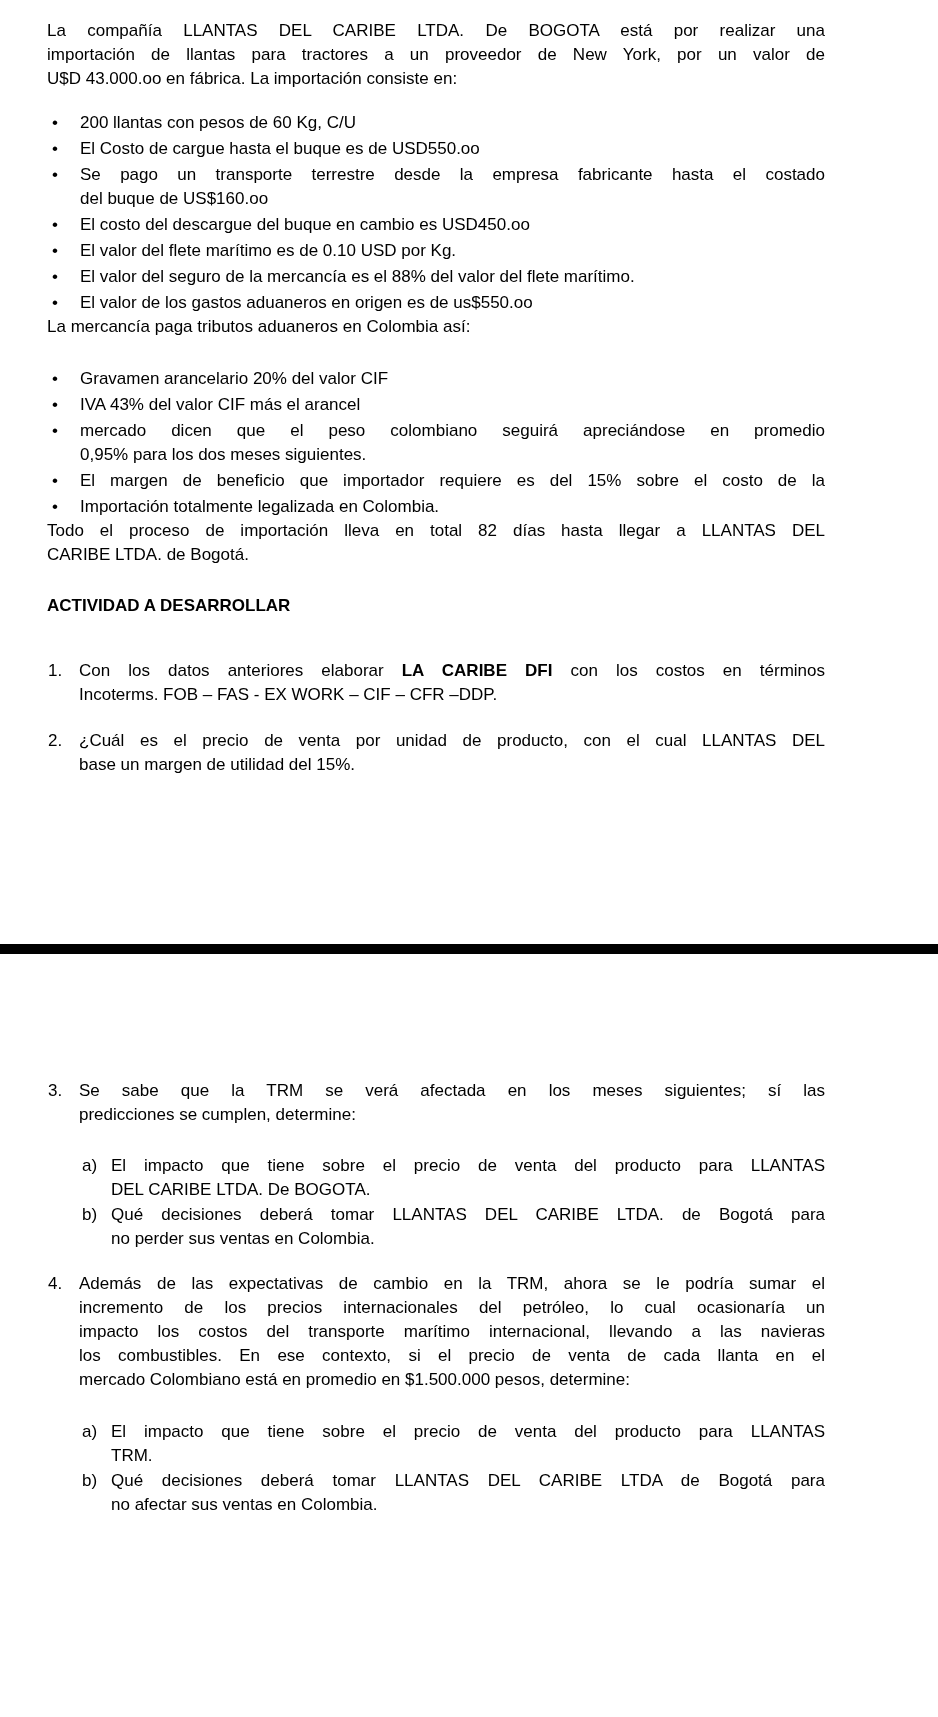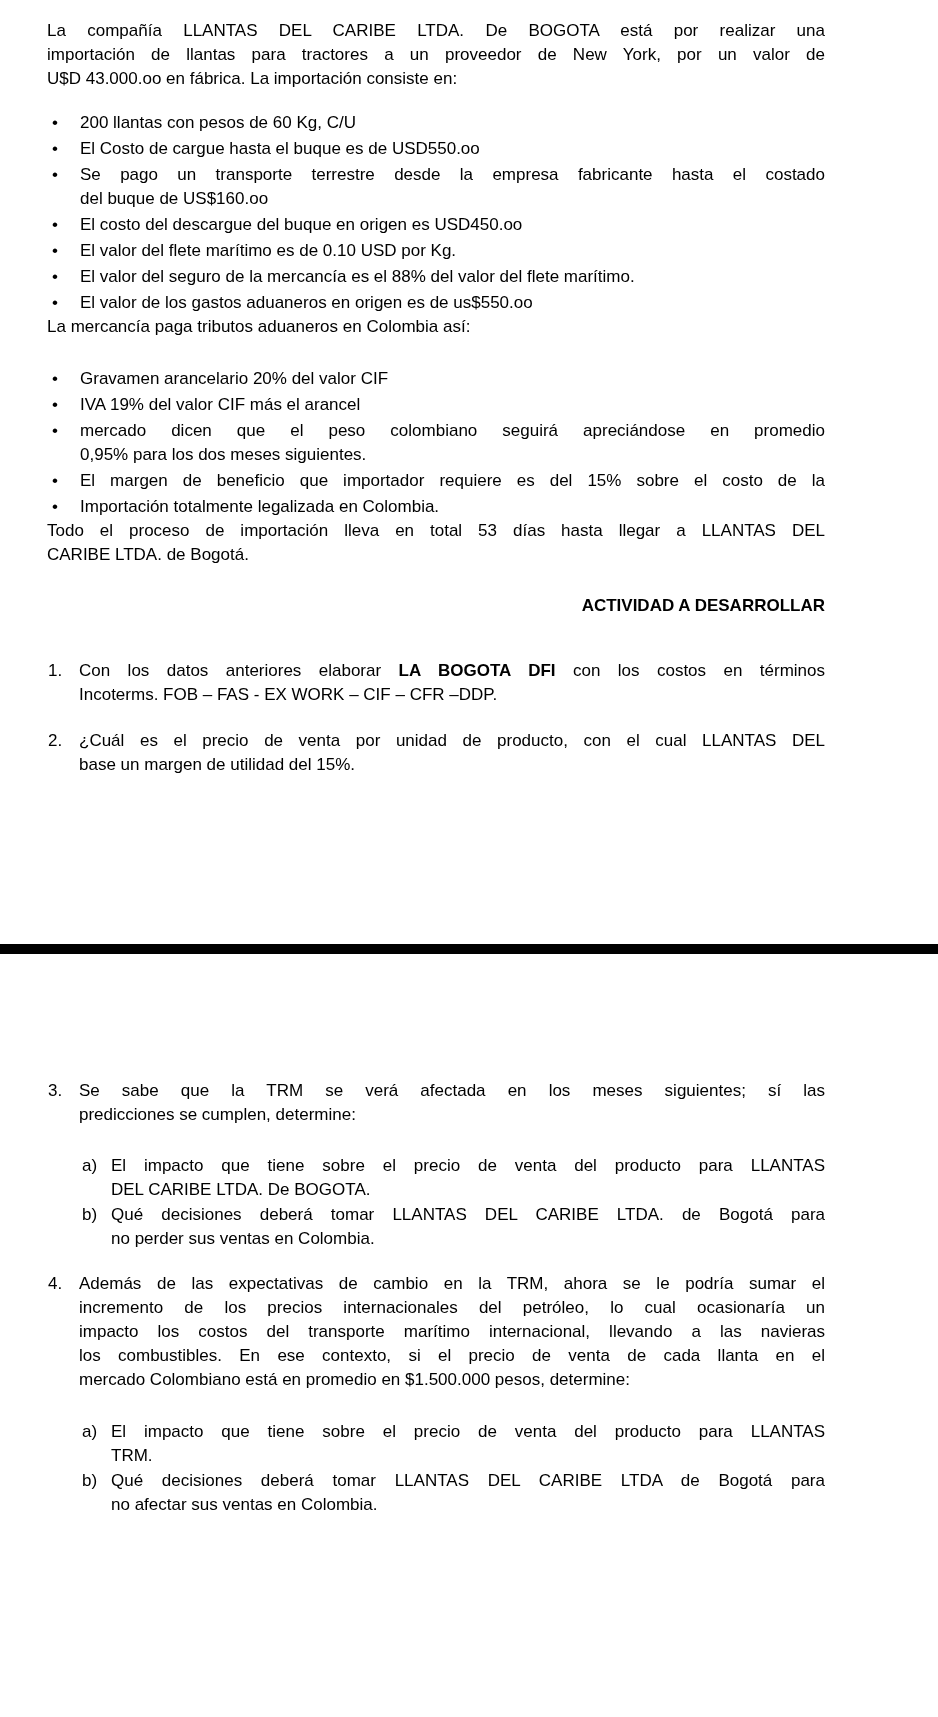--- a/index.html
+++ b/index.html
@@ -77,21 +77,21 @@
   }
   .sub:last-child { margin-bottom: 0; }
   .sub .lbl {
     position: absolute;
     left: 3px;
     top: 0;
     line-height: 24px;
   }
 
   .activity-title {
-    text-align: right;
+    text-align: left;
     font-weight: bold;
   }
 
   .page-divider {
     width: 938px;
     height: 10px;
     background: #000000;
     margin-top: 167px;
   }
 
@@ -131,21 +131,21 @@
           <span class="blt">•</span>
           <div class="ln">El Costo de cargue hasta el buque es de USD550.oo</div>
         </li>
       <li>
           <span class="blt">•</span>
           <div class="ln jl">Se pago un transporte terrestre desde la empresa fabricante hasta el costado</div>
           <div class="ln">del buque de US$160.oo</div>
         </li>
       <li>
           <span class="blt">•</span>
-          <div class="ln">El costo del descargue del buque en origen es USD450.oo</div>
+          <div class="ln">El costo del descargue del buque en cambio es USD450.oo</div>
         </li>
       <li>
           <span class="blt">•</span>
           <div class="ln">El valor del flete marítimo es de 0.10 USD por Kg.</div>
         </li>
       <li>
           <span class="blt">•</span>
           <div class="ln">El valor del seguro de la mercancía es el 88% del valor del flete marítimo.</div>
         </li>
       <li>
@@ -158,47 +158,47 @@
       <div class="ln">La mercancía paga tributos aduaneros en Colombia así:</div>
     </div>
 
     <ul class="bullets mb-bullets2">
       <li>
           <span class="blt">•</span>
           <div class="ln">Gravamen arancelario 20% del valor CIF</div>
         </li>
       <li>
           <span class="blt">•</span>
-          <div class="ln">IVA 19% del valor CIF más el arancel</div>
+          <div class="ln">IVA 43% del valor CIF más el arancel</div>
         </li>
       <li>
           <span class="blt">•</span>
           <div class="ln jl">mercado dicen que el peso colombiano seguirá apreciándose en promedio</div>
           <div class="ln">0,95% para los dos meses siguientes.</div>
         </li>
       <li>
           <span class="blt">•</span>
           <div class="ln jl">El margen de beneficio que importador requiere es del 15% sobre el costo de la</div>
         </li>
       <li>
           <span class="blt">•</span>
           <div class="ln">Importación totalmente legalizada en Colombia.</div>
         </li>
     </ul>
 
     <div class="para mb-proceso">
-      <div class="ln jl">Todo el proceso de importación lleva en total 53 días hasta llegar a LLANTAS DEL</div>
+      <div class="ln jl">Todo el proceso de importación lleva en total 82 días hasta llegar a LLANTAS DEL</div>
       <div class="ln">CARIBE LTDA. de Bogotá.</div>
     </div>
 
     <div class="activity-title ln mb-title">ACTIVIDAD A DESARROLLAR</div>
 
     <div class="task mb-task1">
       <span class="num">1.</span>
-      <div class="ln jl"><span>Con los datos anteriores elaborar </span><b>LA BOGOTA DFI</b><span> con los costos en términos</span></div>
+      <div class="ln jl"><span>Con los datos anteriores elaborar </span><b>LA CARIBE DFI</b><span> con los costos en términos</span></div>
       <div class="ln">Incoterms. FOB – FAS - EX WORK – CIF – CFR –DDP.</div>
     </div>
 
     <div class="task">
       <span class="num">2.</span>
       <div class="ln jl">¿Cuál es el precio de venta por unidad de producto, con el cual LLANTAS DEL</div>
       <div class="ln">base un margen de utilidad del 15%.</div>
     </div>
 
   </div>

